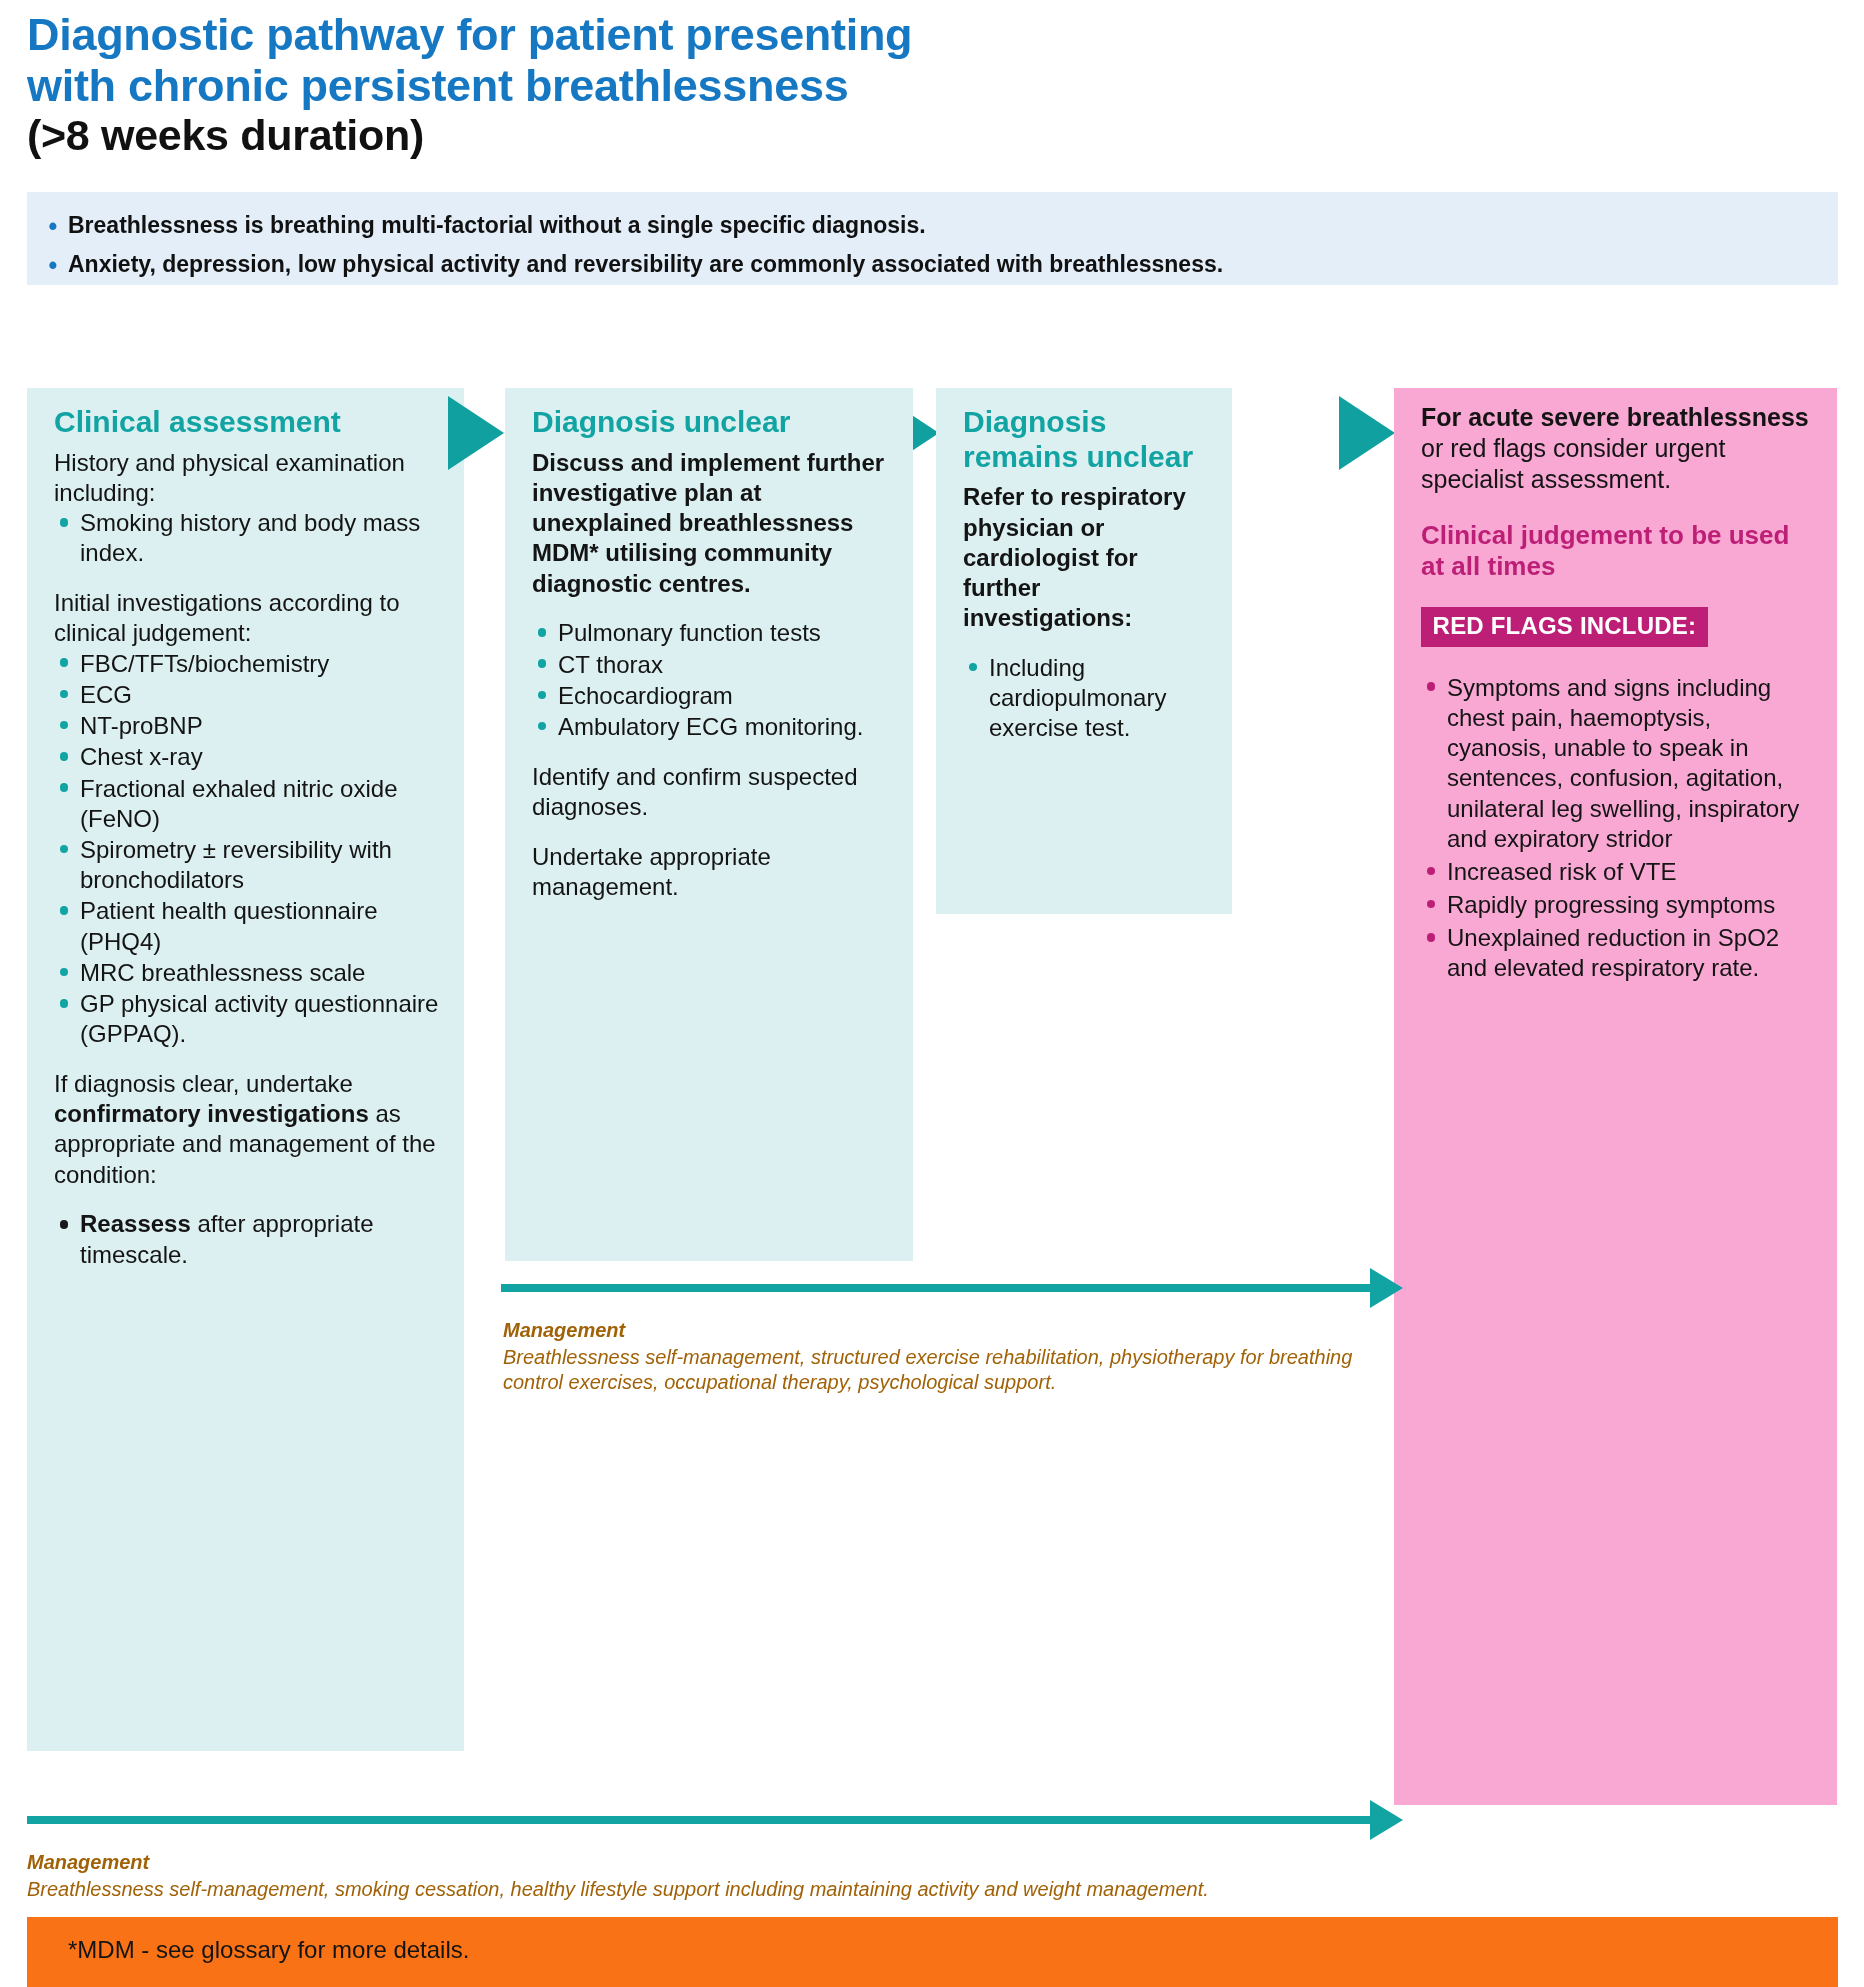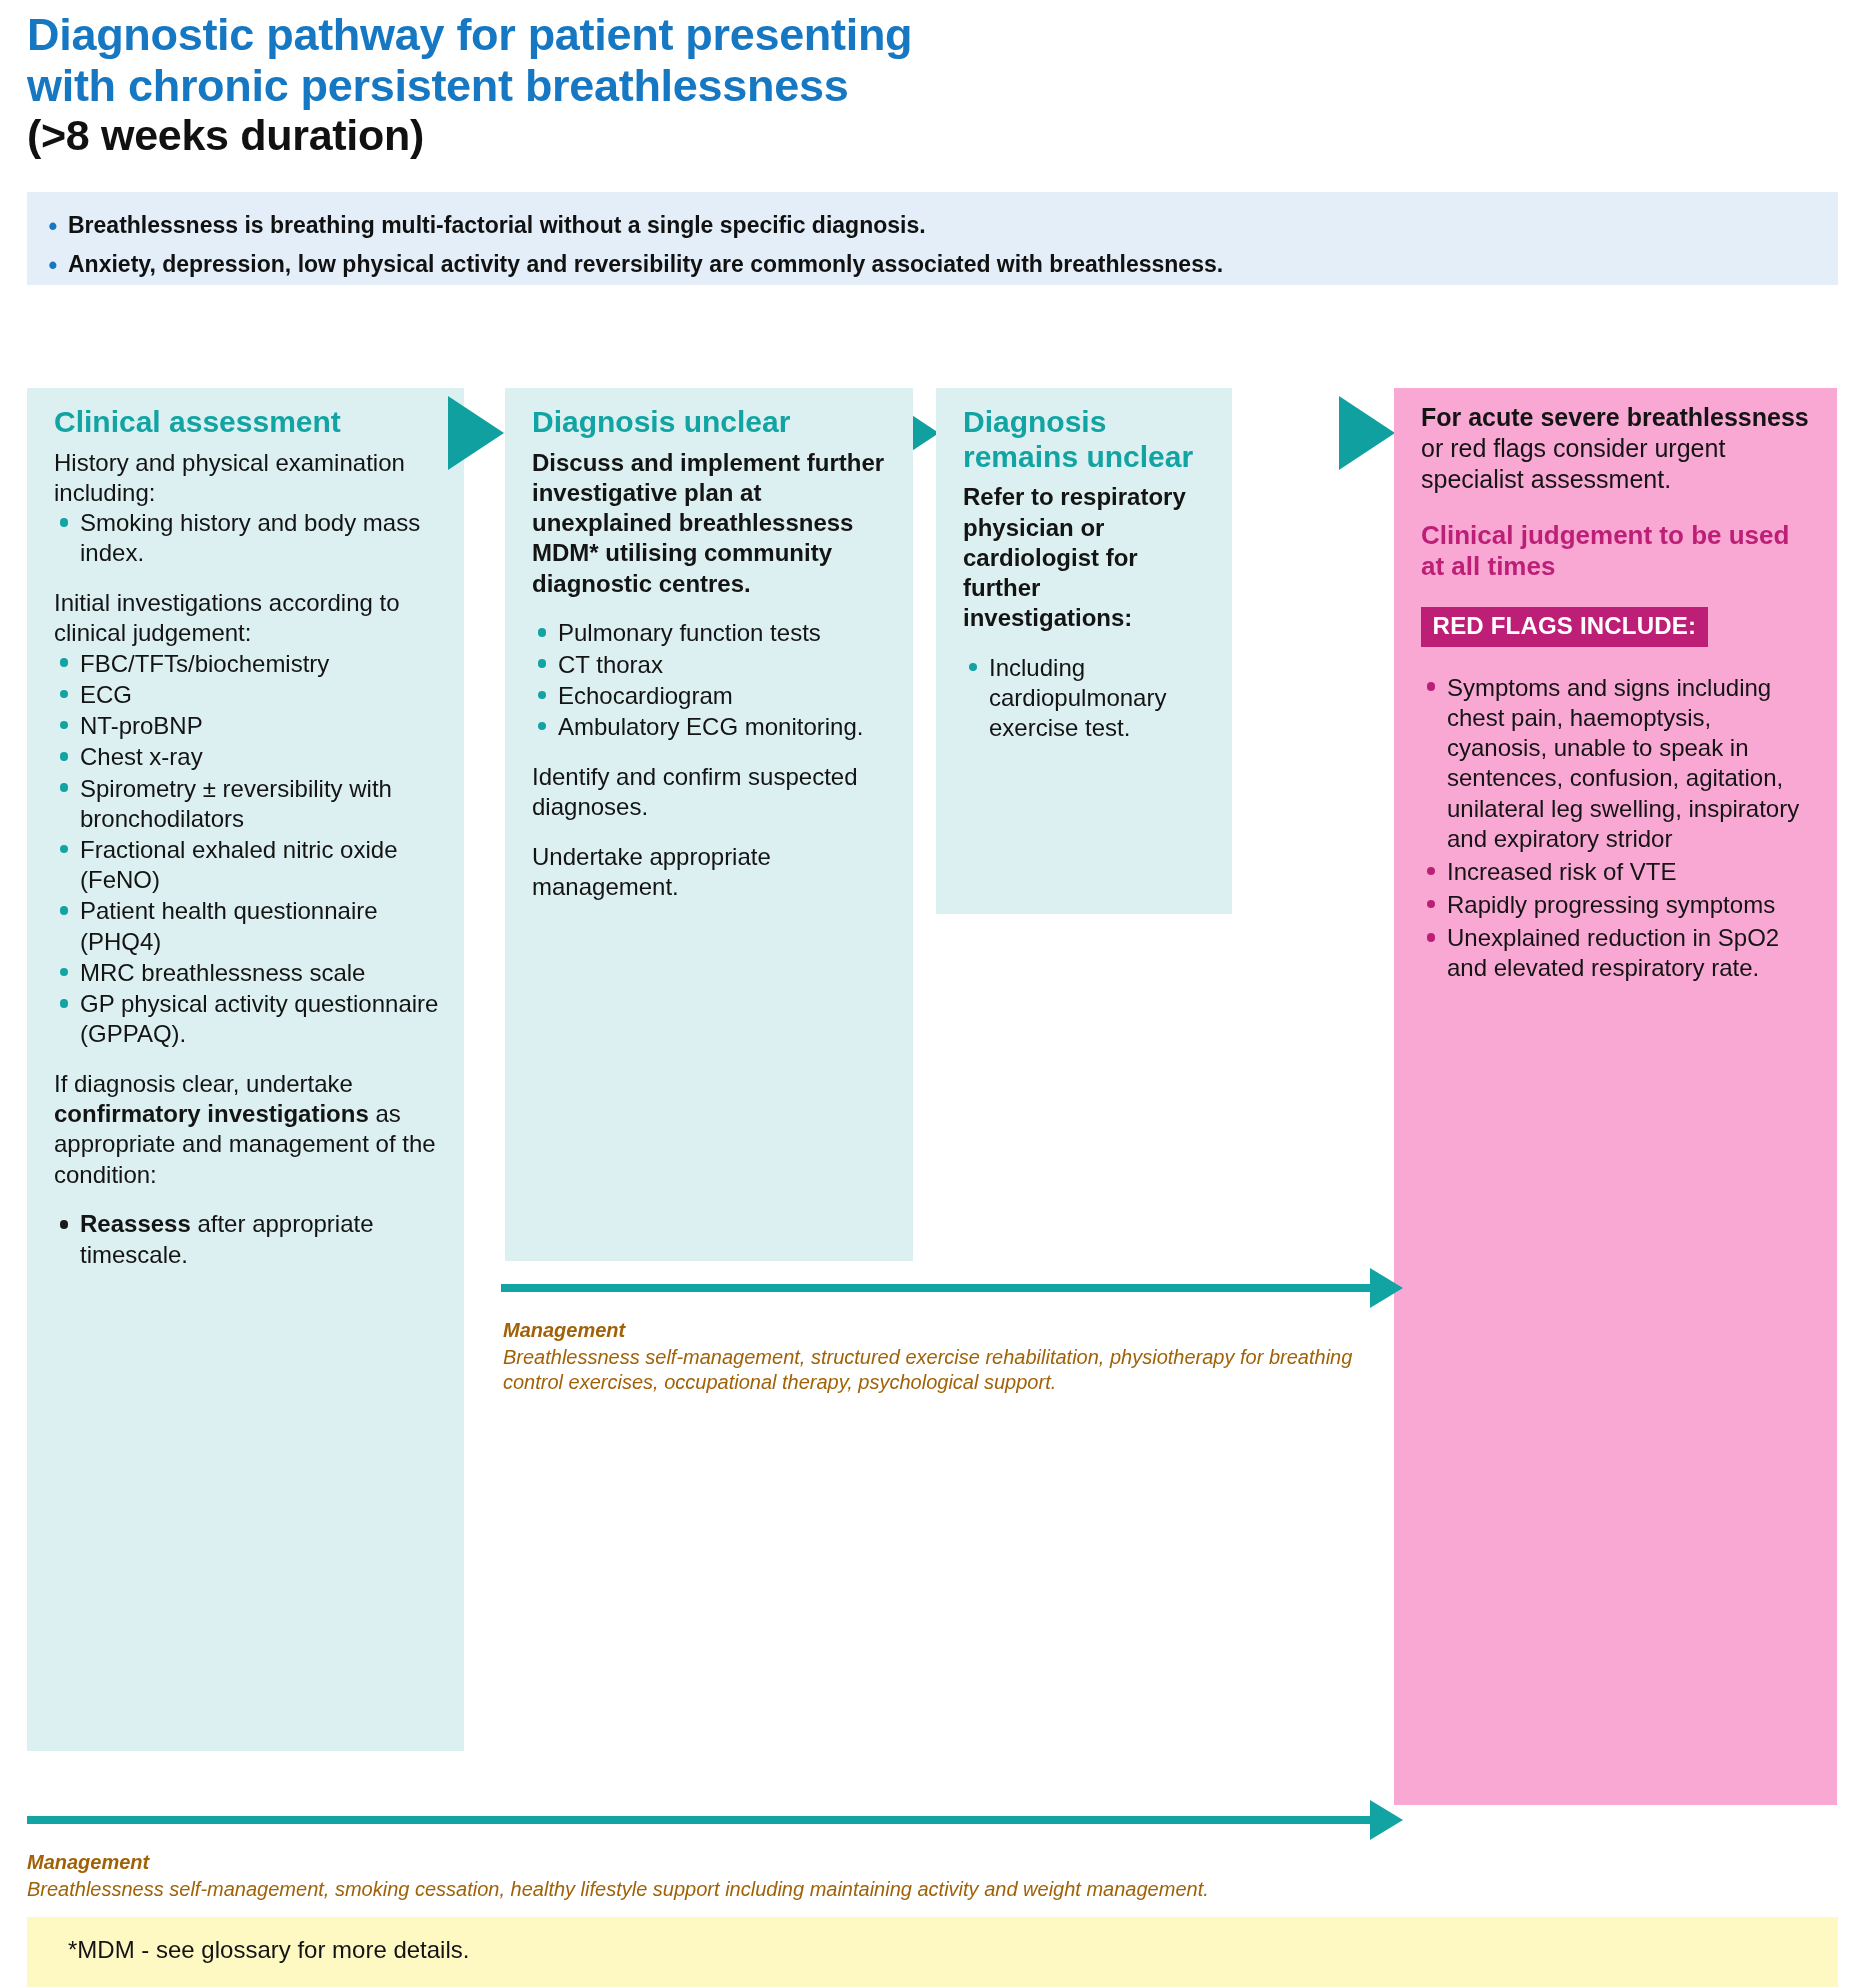--- a/index.html
+++ b/index.html
@@ -94,21 +94,21 @@
 
   
   .mgmt{position:absolute;font-size:20px;line-height:1.28;color:#a16207;font-style:italic;}
   .mgmt .h{font-weight:bold;display:block;margin-bottom:1px;}
   .mgmt-mid{left:503px;top:1318px;width:854px;}
   .mgmt-bot{left:27px;top:1850px;width:1261px;}
 
   
   .footnote{
     position:absolute;left:27px;top:1917px;width:1811px;height:70px;
-    background:#fef9c3;
+    background:#f97316;
   }
   .footnote span{display:block;padding:19.4px 0 0 41px;font-size:24px;color:#141414;}
 </style>
 </head>
 <body>
 
 <div class="page">
 
   <div class="title-block">
     <div class="title-line title-blue">Diagnostic pathway for patient presenting</div>
@@ -130,22 +130,22 @@
         <p class="tight">History and physical examination including:</p>
         <ul class="bl">
           <li><span class="d"></span><span>Smoking history and body mass index.</span></li>
         </ul>
         <p class="tight">Initial investigations according to clinical judgement:</p>
         <ul class="bl">
           <li><span class="d"></span><span>FBC/TFTs/biochemistry</span></li>
           <li><span class="d"></span><span>ECG</span></li>
           <li><span class="d"></span><span>NT-proBNP</span></li>
           <li><span class="d"></span><span>Chest x-ray</span></li>
+          <li><span class="d"></span><span>Fractional exhaled nitric oxide (FeNO)</span></li>
           <li><span class="d"></span><span>Spirometry ± reversibility with bronchodilators</span></li>
-          <li><span class="d"></span><span>Fractional exhaled nitric oxide (FeNO)</span></li>
           <li><span class="d"></span><span>Patient health questionnaire (PHQ4)</span></li>
           <li><span class="d"></span><span>MRC breathlessness scale</span></li>
           <li><span class="d"></span><span>GP physical activity questionnaire (GPPAQ).</span></li>
         </ul>
         <p><span>If diagnosis clear, undertake </span><span class="bold-txt">confirmatory investigations</span><span> as appropriate and management of the condition:</span></p>
         <ul class="bl blk">
           <li><span class="d"></span><span class="bold-txt">Reassess</span><span> after appropriate timescale.</span></li>
         </ul>
       </div>
     </div>

